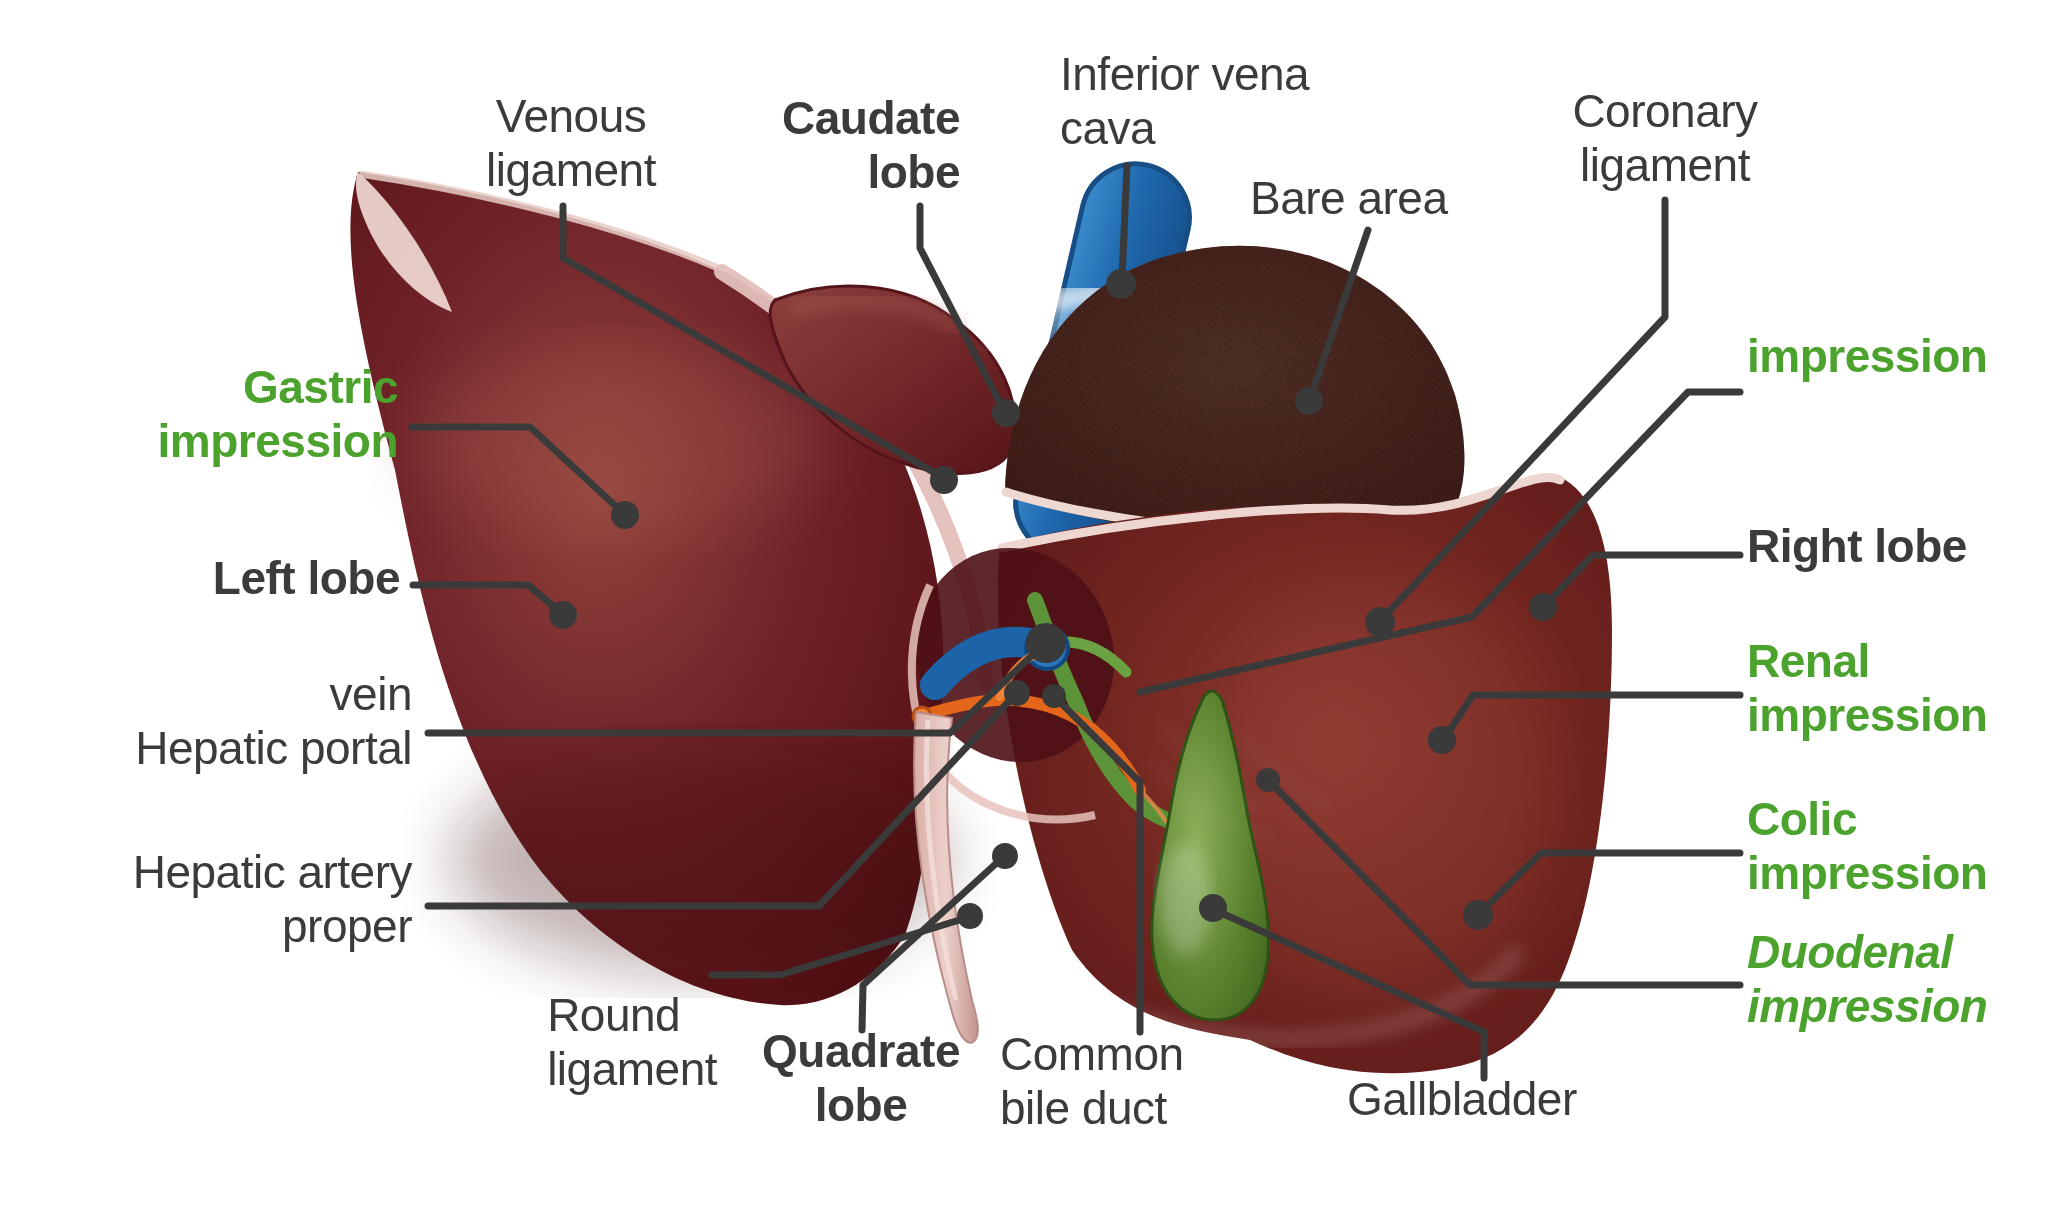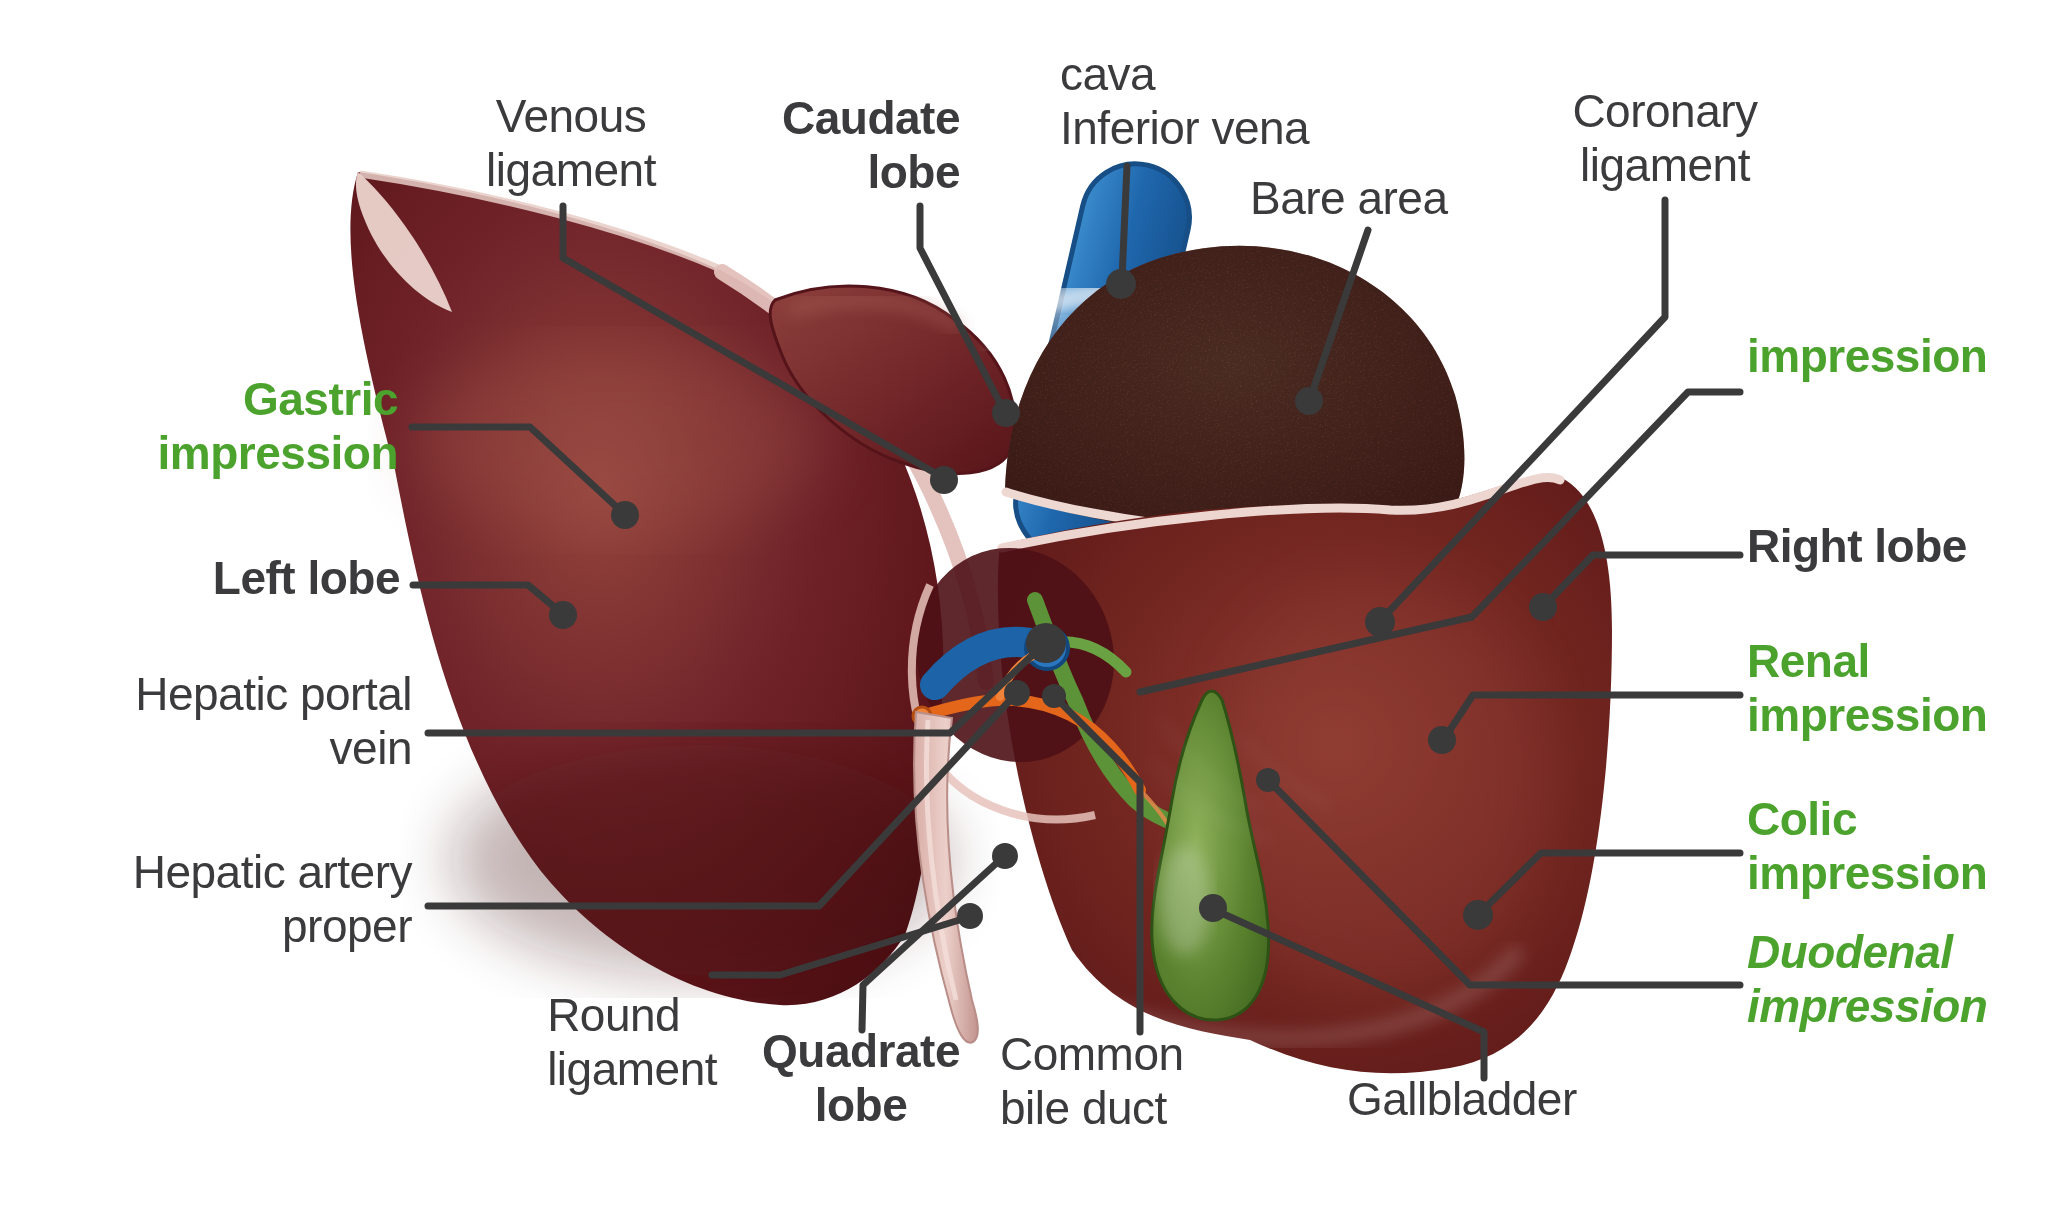--- a/index.html
+++ b/index.html
@@ -177,40 +177,40 @@
   <div id="label-layer">
       <div class="label" style="color: rgb(59, 59, 61); top: 89px; left: 571px; transform: translateX(-50%); text-align: center;">
         <span class="ln">Venous</span>
         <span class="ln">ligament</span>
       </div>
       <div class="label bold" style="color: rgb(59, 59, 61); top: 91px; right: 1088px; text-align: right;">
         <span class="ln">Caudate</span>
         <span class="ln">lobe</span>
       </div>
       <div class="label" style="color: rgb(59, 59, 61); top: 47px; left: 1060px;">
+        <span class="ln">Inferior vena</span>
         <span class="ln">cava</span>
-        <span class="ln">Inferior vena</span>
       </div>
       <div class="label" style="color: rgb(59, 59, 61); top: 171px; left: 1250px;">
         <span class="ln">Bare area</span>
       </div>
       <div class="label" style="color: rgb(59, 59, 61); top: 84px; left: 1665px; transform: translateX(-50%); text-align: center;">
         <span class="ln">Coronary</span>
         <span class="ln">ligament</span>
       </div>
-      <div class="label bold" style="color: rgb(75, 163, 45); top: 372px; right: 1650px; text-align: right;">
+      <div class="label bold" style="color: rgb(75, 163, 45); top: 360px; right: 1650px; text-align: right;">
         <span class="ln">Gastric</span>
         <span class="ln">impression</span>
       </div>
       <div class="label bold" style="color: rgb(59, 59, 61); top: 551px; right: 1648px; text-align: right;">
         <span class="ln">Left lobe</span>
       </div>
       <div class="label" style="color: rgb(59, 59, 61); top: 667px; right: 1636px; text-align: right;">
+        <span class="ln">vein</span>
         <span class="ln">Hepatic portal</span>
-        <span class="ln">vein</span>
       </div>
       <div class="label" style="color: rgb(59, 59, 61); top: 845px; right: 1636px; text-align: right;">
         <span class="ln">Hepatic artery</span>
         <span class="ln">proper</span>
       </div>
       <div class="label" style="color: rgb(59, 59, 61); top: 988px; right: 1331px; text-align: left;">
         <span class="ln">Round</span>
         <span class="ln">ligament</span>
       </div>
       <div class="label bold" style="color: rgb(59, 59, 61); top: 1024px; left: 861px; transform: translateX(-50%); text-align: center;">

